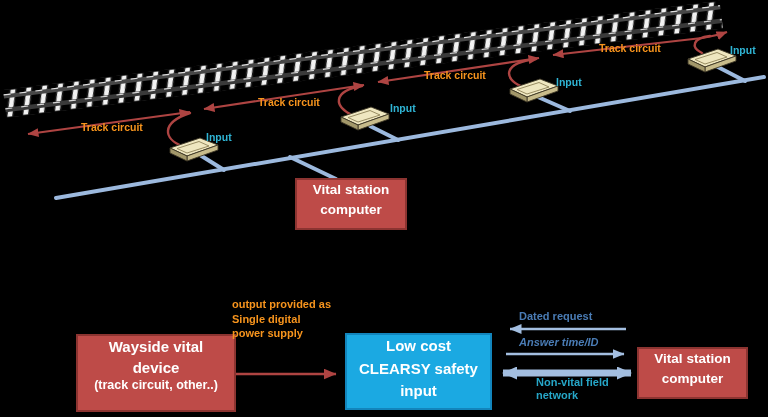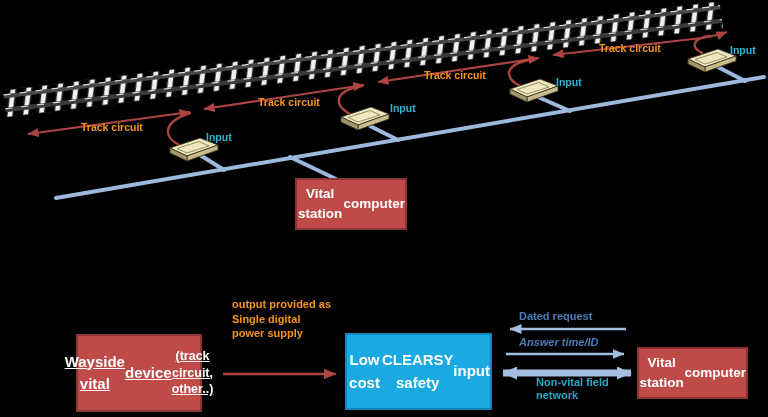--- a/index.html
+++ b/index.html
@@ -22,21 +22,21 @@
     font-family:"Liberation Sans", sans-serif;
   }
   .stage svg{position:absolute;left:0;top:0;}
   .lbl{position:absolute;font-weight:bold;white-space:nowrap;line-height:1.15;}
   .lbl.orange{color:var(--orange);font-size:10.5px;}
   .lbl.cyan{color:var(--cyan);font-size:10.5px;}
   .lbl.teal{color:var(--teal);font-size:11px;}
   .lbl.steel{color:var(--steel);font-size:11px;}
   .lbl.orange-block{color:var(--orange);font-size:11px;line-height:14.5px;}
   .box{
-    position:absolute;display:flex;align-items:center;justify-content:center;
+    position:absolute;display:flex;flex-direction:column;align-items:center;
     color:#ffffff;font-weight:bold;text-align:center;box-sizing:border-box;
   }
   .box.red{background:var(--box-red);border:2px solid var(--box-red-border);}
   .box.blue{background:var(--box-blue);border:2px solid var(--box-blue-border);}
   .box .l-md{font-size:13.5px;line-height:1.45;}
   .box .l-lg{font-size:15px;line-height:1.5;}
   .box .l-sm{font-size:12.5px;line-height:1.35;}
 </style>
 </head>
 <body>
@@ -138,21 +138,21 @@
   <div class="lbl cyan" style="left:390px;top:102px;">Input</div>
   <div class="lbl cyan" style="left:556px;top:76px;">Input</div>
   <div class="lbl cyan" style="left:730px;top:44px;">Input</div>
 
 
   <div class="box red" style="left:295px;top:178px;width:112px;height:52px;">
     <div class="l-md">Vital station</div>
     <div class="l-md">computer</div>
   </div>
 
-  <div class="box red" style="left:76px;top:334px;width:126px;height:78px;text-decoration:underline;">
+  <div class="box red" style="left:76px;top:334px;width:160px;height:78px;">
     <div class="l-lg">Wayside vital</div>
     <div class="l-lg" style="line-height:1.25;">device</div>
     <div class="l-sm">(track circuit, other..)</div>
   </div>
 
   <div class="lbl orange-block" style="left:232px;top:297px;">
     <div>output provided as</div>
     <div>Single digital</div>
     <div>power supply</div>
   </div>

